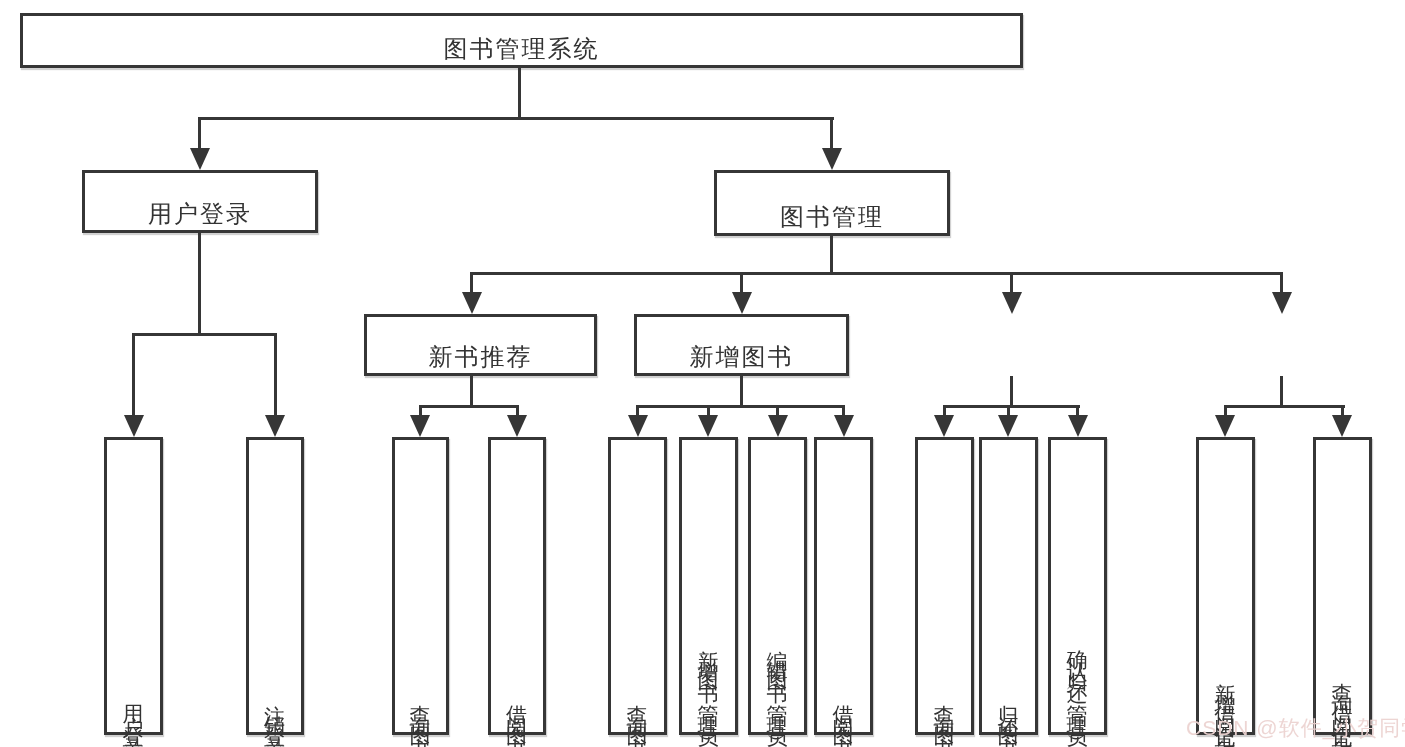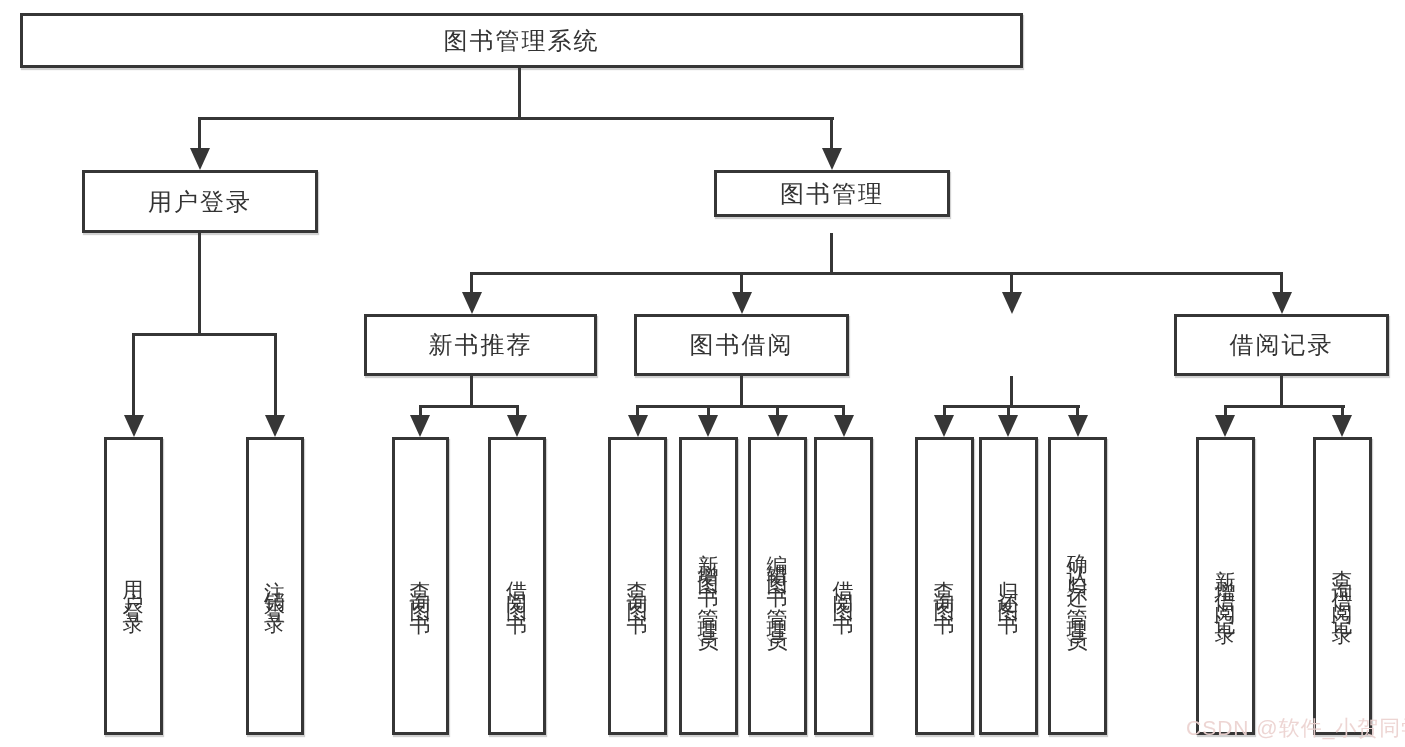--- a/index.html
+++ b/index.html
@@ -8,21 +8,21 @@
     width:1405px;height:747px;
     background:#ffffff;
     font-family:"Liberation Sans", sans-serif;
     overflow:hidden;
   }
   .box{
     position:absolute;
     box-sizing:border-box;
     background:#ffffff;
     border:3px solid #363636;
-    display:flex;align-items:center;justify-content:center;
+    display:flex;align-items:flex-end;justify-content:center;
     color:#333333;
     box-shadow:1px 2px 1px rgba(0,0,0,0.18);
   }
   .hlabel{
     font-size:24px;
     letter-spacing:2px;
     white-space:nowrap;
     color:#333333;
   }
   .vlabel{
@@ -55,32 +55,29 @@
 
 <div id="stage">
 
   <div class="box" style="left:20px;top:13px;width:1003px;height:55px">
     <span class="hlabel">图书管理系统</span>
   </div>
 
   <div class="box" style="left:82px;top:170px;width:236px;height:63px">
     <span class="hlabel">用户登录</span>
   </div>
-  <div class="box" style="left:714px;top:170px;width:236px;height:47px">
+  <div class="box" style="left:714px;top:170px;width:236px;height:66px">
     <span class="hlabel">图书管理</span>
   </div>
 
   <div class="box" style="left:364px;top:314px;width:233px;height:62px">
     <span class="hlabel">新书推荐</span>
   </div>
   <div class="box" style="left:634px;top:314px;width:215px;height:62px">
-    <span class="hlabel">图书借阅</span>
-  </div>
-  <div class="box" style="left:1174px;top:314px;width:215px;height:62px">
-    <span class="hlabel">借阅记录</span>
+    <span class="hlabel">新增图书</span>
   </div>
 
   <div class="box" style="left:104px;top:437px;width:59px;height:298px">
     <span class="vlabel">用户登录</span>
   </div>
   <div class="box" style="left:246px;top:437px;width:58px;height:298px">
     <span class="vlabel">注销登录</span>
   </div>
 
   <div class="box" style="left:392px;top:437px;width:57px;height:298px">

